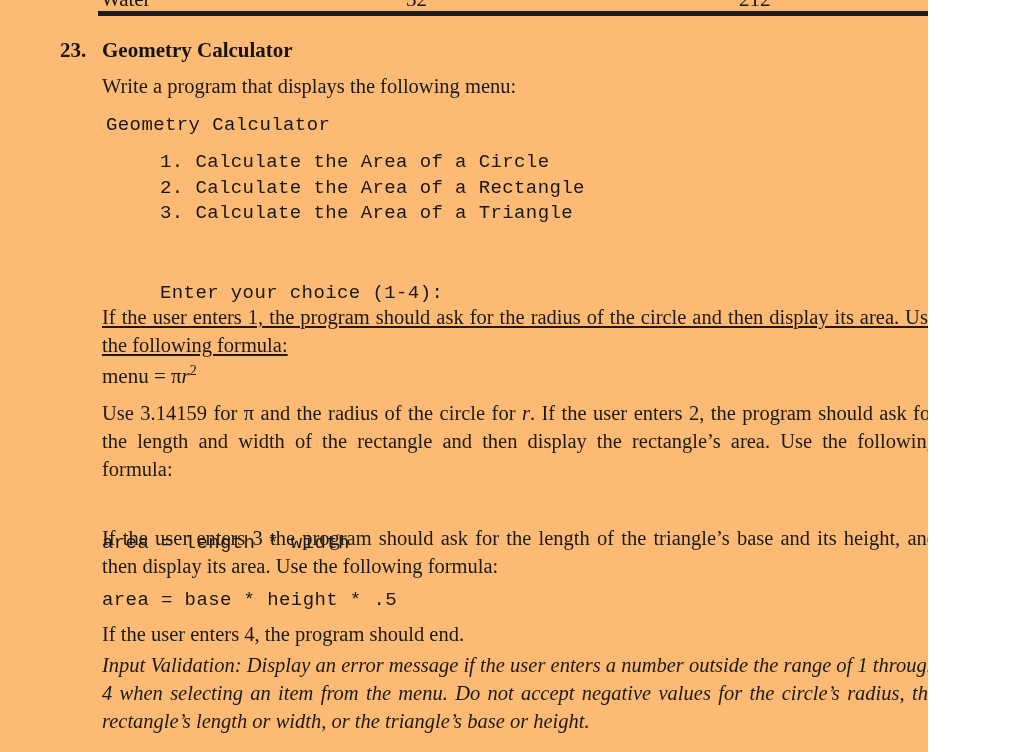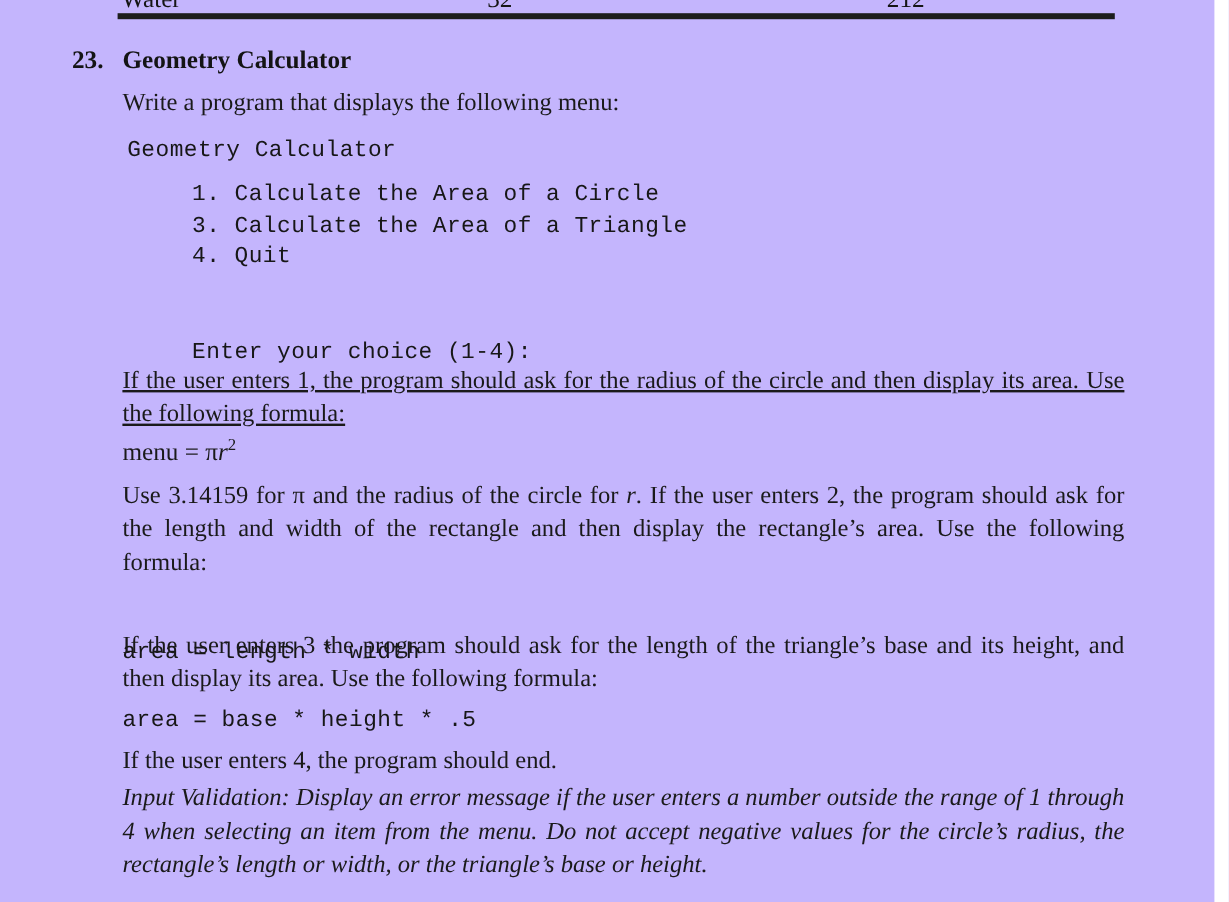--- a/index.html
+++ b/index.html
@@ -1,23 +1,23 @@
 <!DOCTYPE html>
 <html><head>
 <meta charset="utf-8">
 <style>
   html, body {
     margin: 0;
     padding: 0;
   }
   .page {
     position: relative;
-    width: 1012px;
+    width: 928px;
     height: 752px;
-    background: #c4b5fd;
+    background: #fdba74;
     overflow: hidden;
     color: #1c1c1c;
     font-family: "Liberation Serif", serif;
   }
   
   .tf-cell {
     position: absolute;
     top: -13px;
     font-size: 21px;
     color: #151515;
@@ -99,22 +99,22 @@
 
   <div class="heading">
     <span class="ex-num">23.</span><span class="ex-title">Geometry Calculator</span>
   </div>
 
   <div class="para intro single">Write a program that displays the following menu:</div>
 
   <div class="mono console-title">Geometry Calculator</div>
   <div class="mono console-menu">
     <div>1. Calculate the Area of a Circle</div>
+    <div>2. Calculate the Area of a Rectangle</div>
     <div>3. Calculate the Area of a Triangle</div>
-    <div>4. Quit</div>
   </div>
   <div class="mono console-prompt">Enter your choice (1-4):</div>
 
   <div class="para p1">If the user enters 1, the program should ask for the radius of the circle and then display its area. Use the following formula:</div>
 
   <div class="formula-serif">
     <span>menu = </span><span>π</span><span class="var">r</span><sup>2</sup>
   </div>
 
   <div class="para p2">

